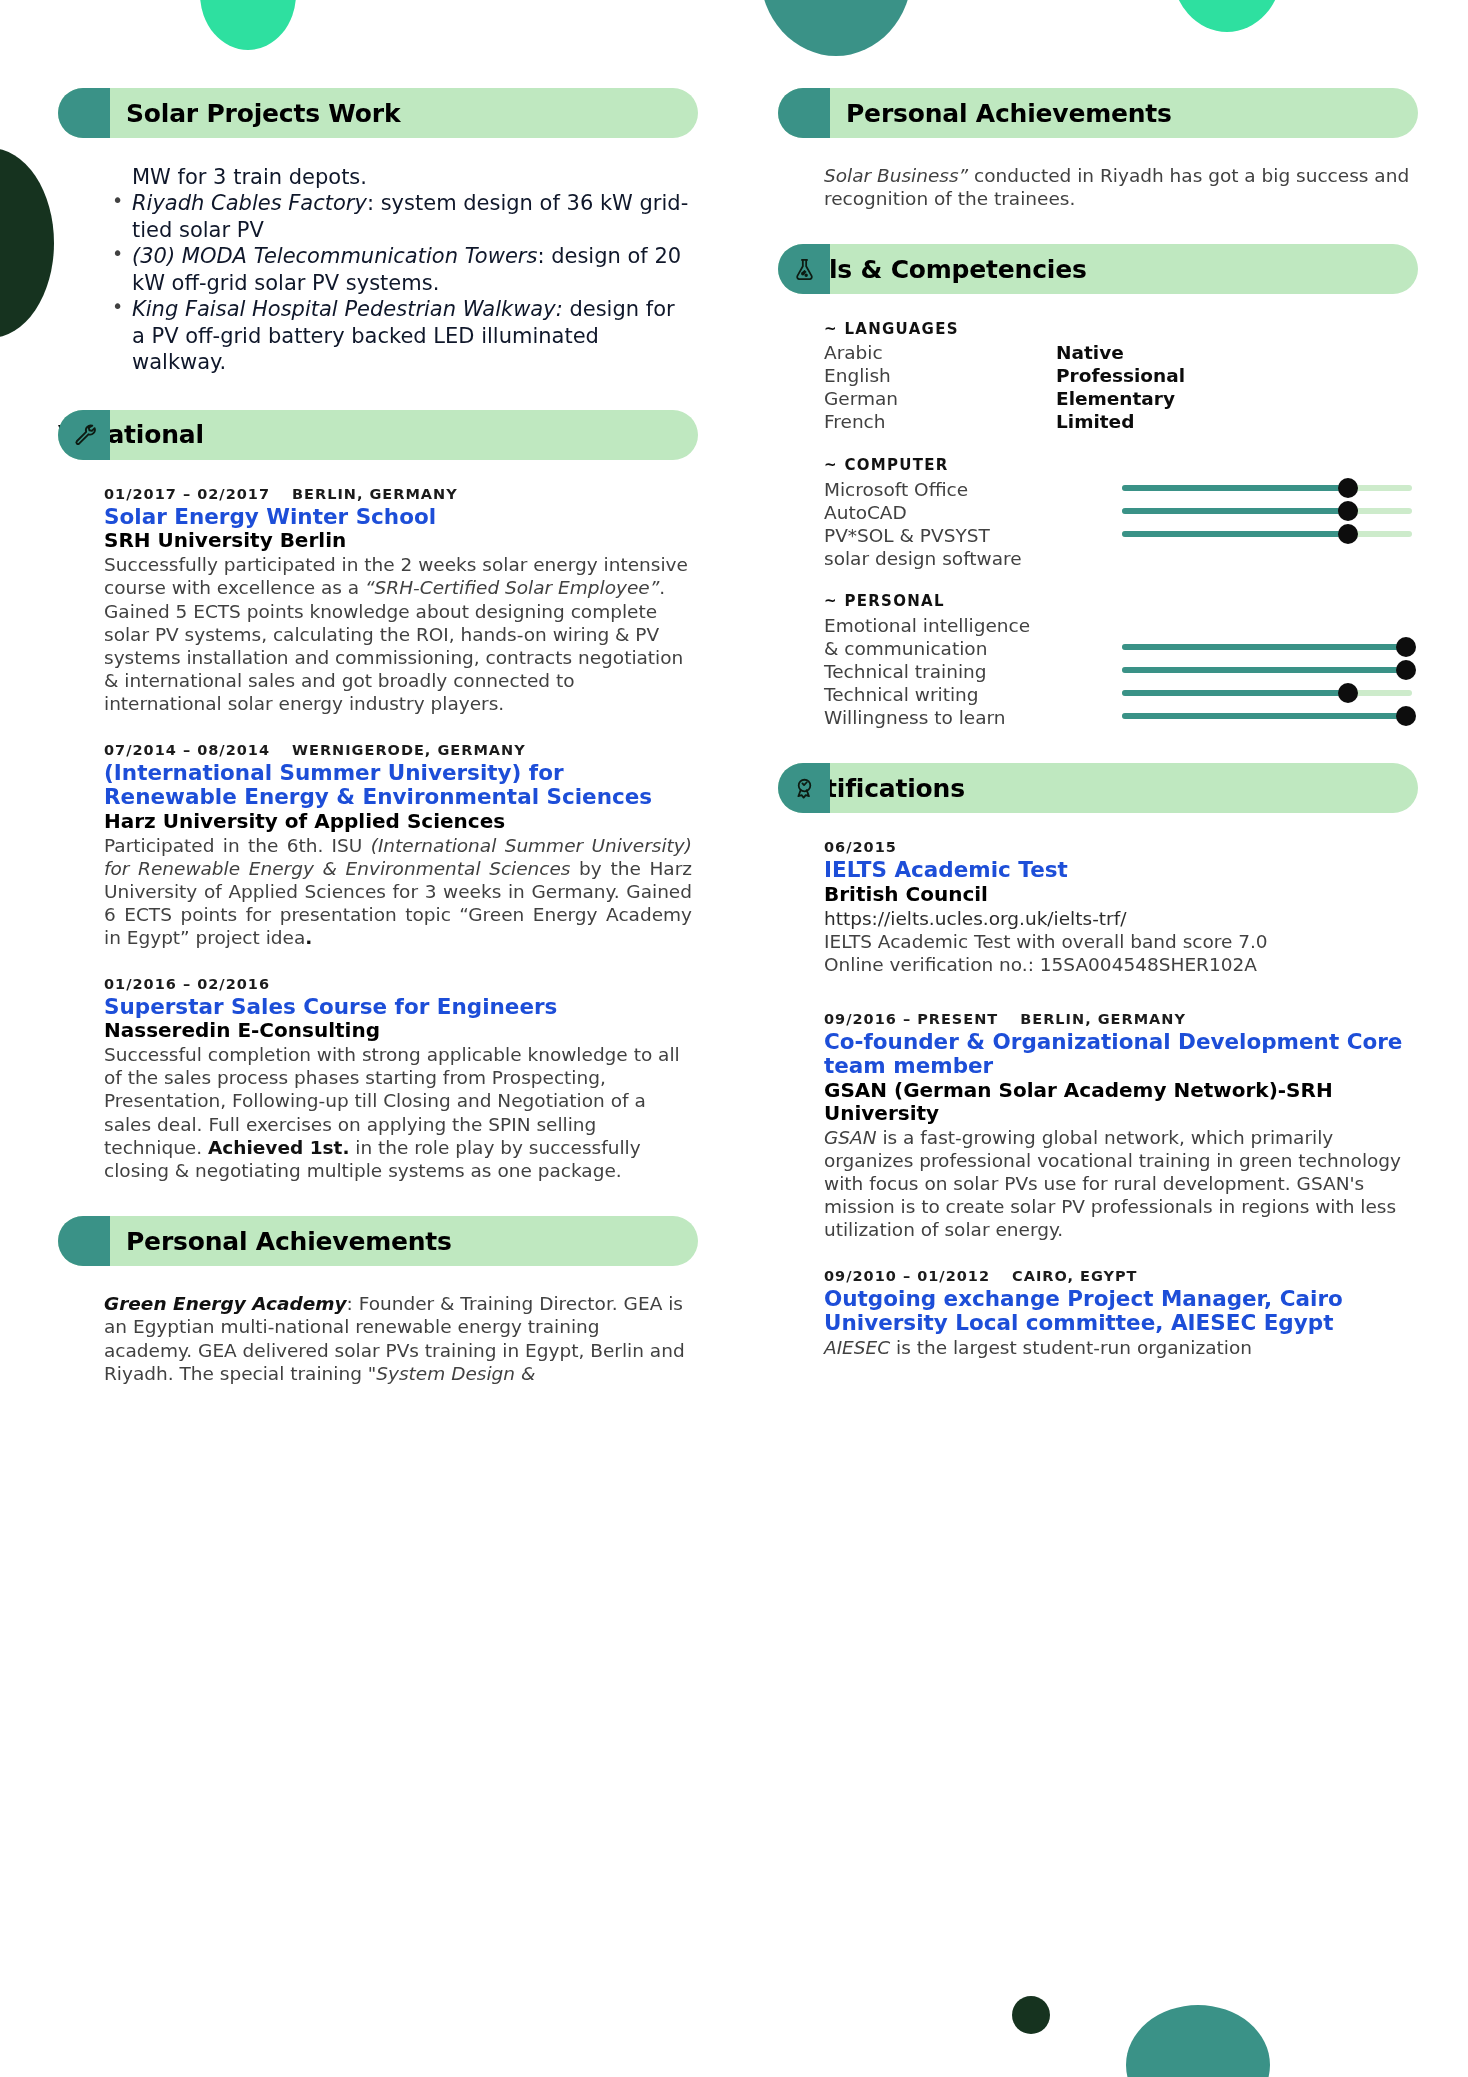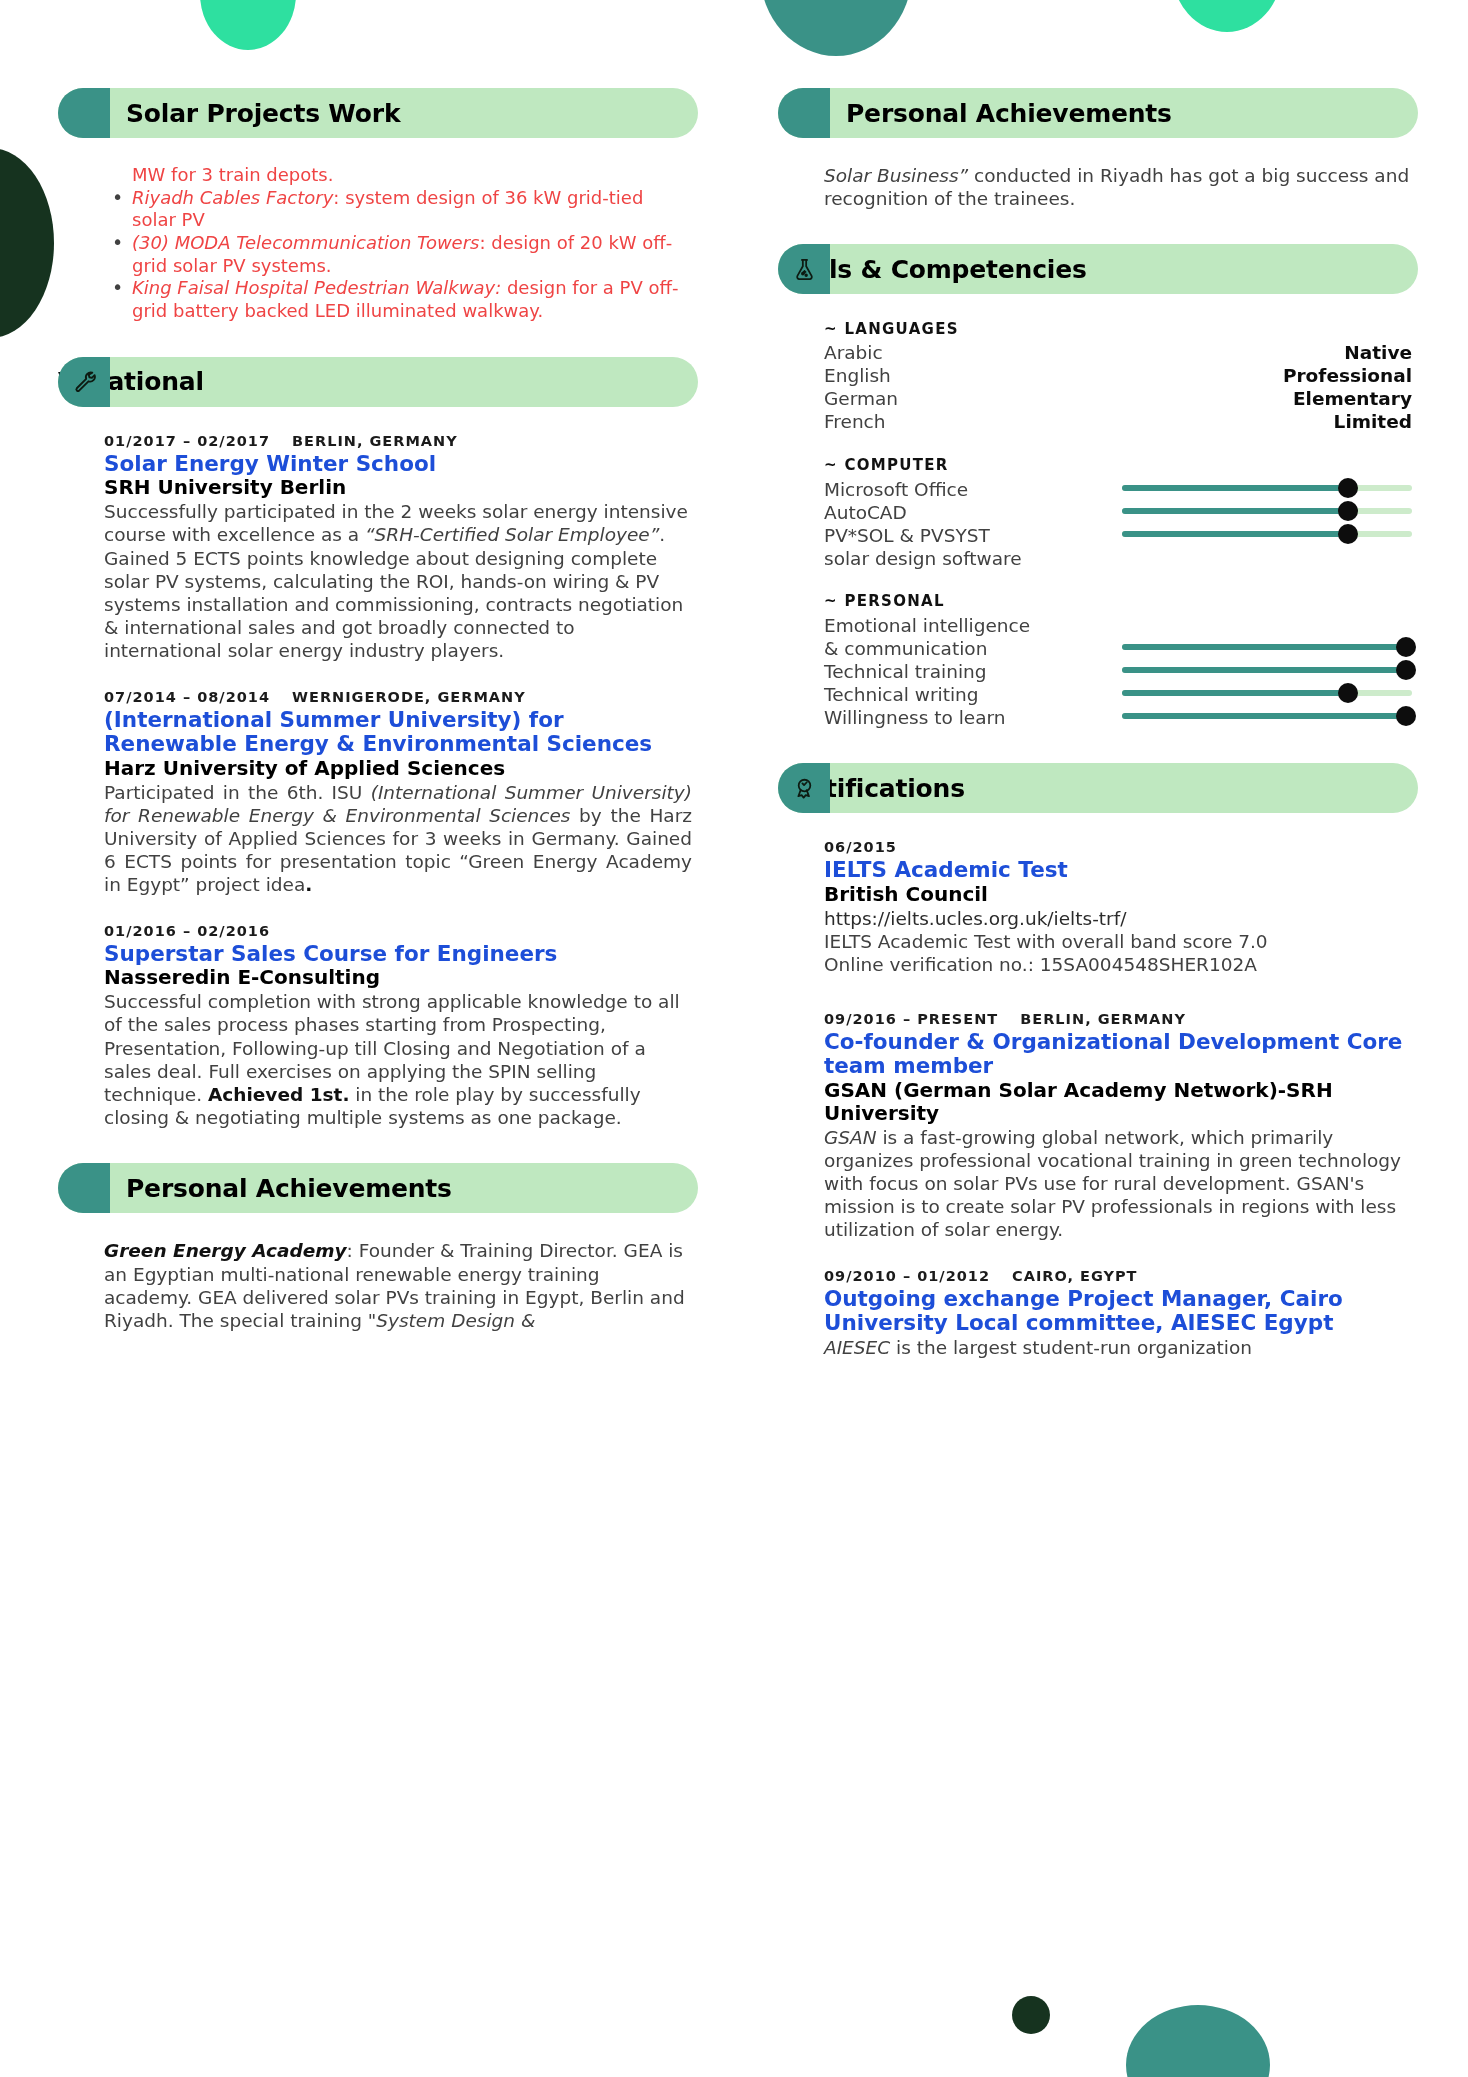--- a/index.html
+++ b/index.html
@@ -58,21 +58,21 @@
     color: #000;
     letter-spacing: -0.2px;
     line-height: 1;
   }
   .section-head.no-icon .stitle { padding-left: 68px; }
 
   .section { margin-bottom: 34px; }
   .sect-body { padding-left: 46px; padding-right: 6px; }
 
   
-  p, li, .txt { font-size: 18px; line-height: 1.26; color: #ef4444; }
+  p, li, .txt { font-size: 21px; line-height: 1.26; color: #0f172a; }
   .em { font-style: italic; }
   .bd { font-weight: bold; color: #111; }
   .bd-it { font-weight: bold; font-style: italic; color: #111; }
 
   ul.bullets { list-style: none; }
   ul.bullets li {
     position: relative;
     padding-left: 28px;
     margin-bottom: 0;
   }
@@ -117,21 +117,21 @@
   
   .skill-group { margin-bottom: 22px; }
   .skill-group:last-child { margin-bottom: 0; }
   .skill-cat {
     font-size: 15px;
     font-weight: bold;
     letter-spacing: 1.3px;
     color: #111;
     margin-bottom: 4px;
   }
-  .lang-row { display: flex; font-size: 18.5px; line-height: 1.24; justify-content: space-between; }
+  .lang-row { display: flex; font-size: 18.5px; line-height: 1.24; }
   .lang-name { width: 232px; color: #414141; }
   .lang-level { font-weight: bold; color: #0c0c0c; }
 
   .rate-block { position: relative; }
   .rate-labels { width: 240px; }
   .rate-labels div { font-size: 18.5px; line-height: 1.245; color: #414141; }
   .bars { position: absolute; right: 0; top: 0; width: 290px; }
   .bar {
     position: relative;
     height: 6px;

